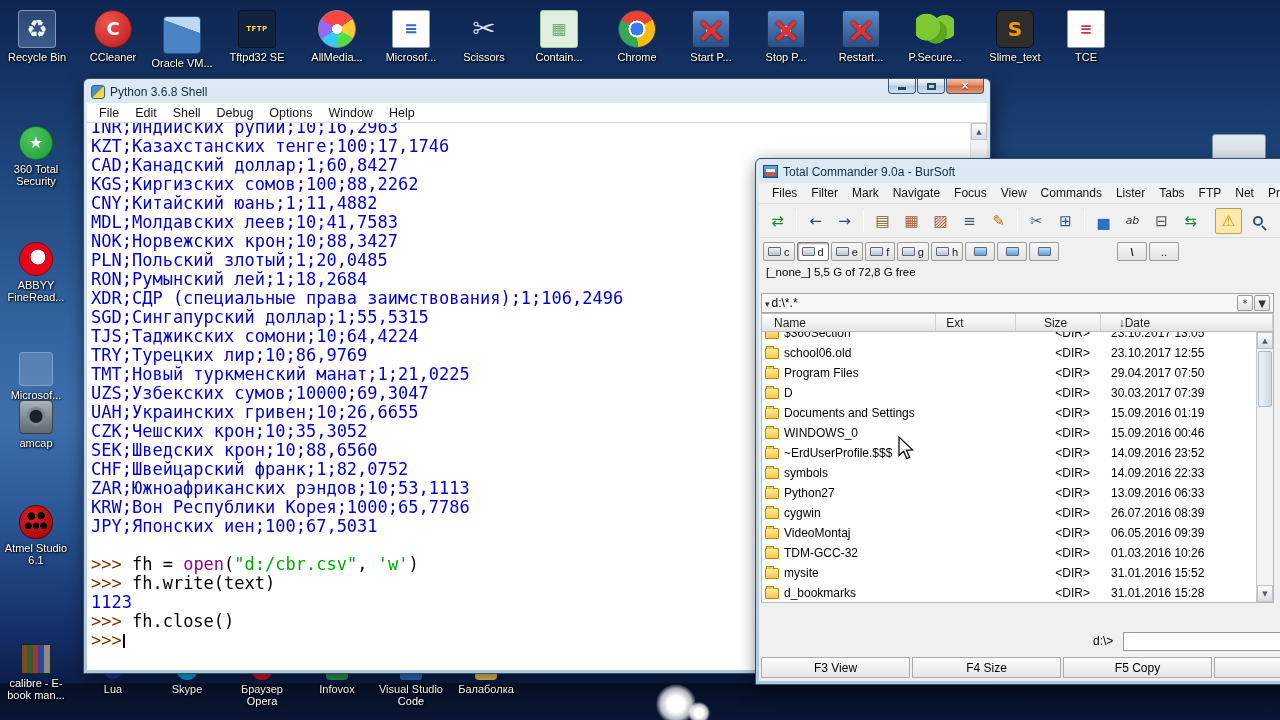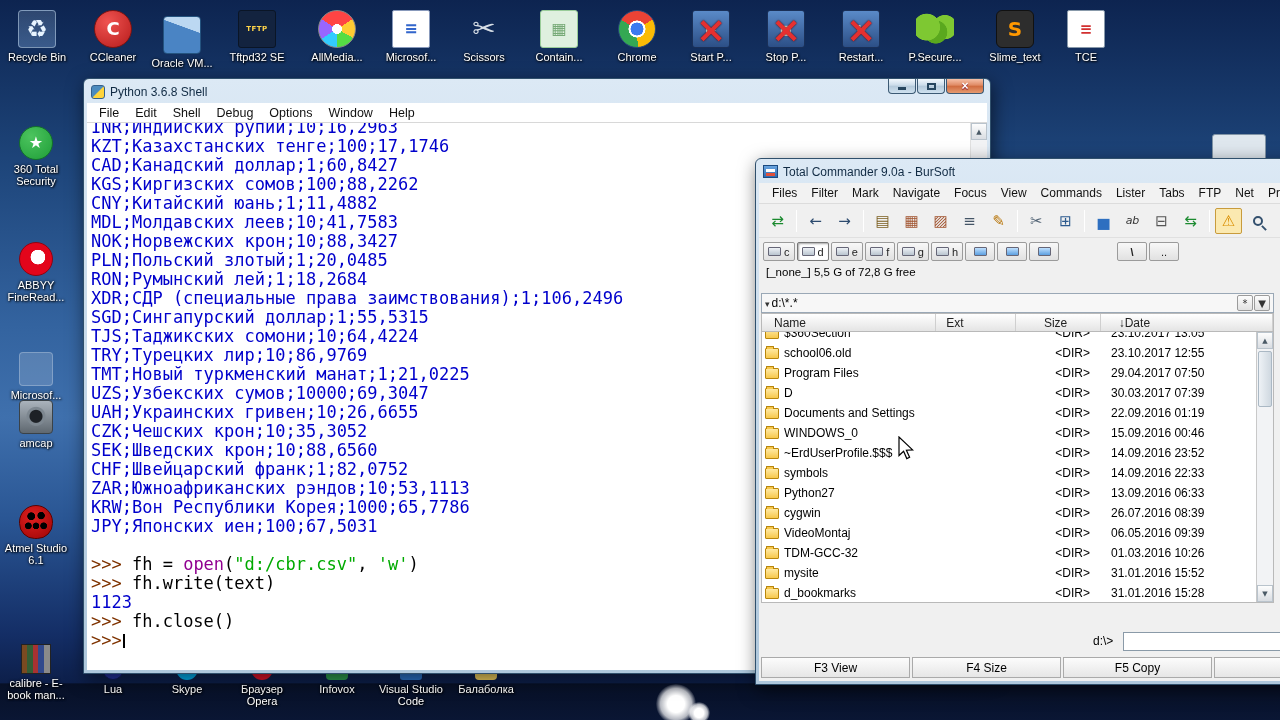--- a/index.html
+++ b/index.html
@@ -359,21 +359,21 @@
               <div class="cell-size">&lt;DIR&gt;</div>
               <div class="cell-date">30.03.2017 07:39</div>
             </div>
             <div class="tcrow">
               <div class="cell-name">
                 <span class="fold"></span>
                 <span>Documents and Settings</span>
               </div>
               <div class="cell-ext"></div>
               <div class="cell-size">&lt;DIR&gt;</div>
-              <div class="cell-date">22.09.2016 01:19</div>
+              <div class="cell-date">15.09.2016 01:19</div>
             </div>
             <div class="tcrow">
               <div class="cell-name">
                 <span class="fold"></span>
                 <span>WINDOWS_0</span>
               </div>
               <div class="cell-ext"></div>
               <div class="cell-size">&lt;DIR&gt;</div>
               <div class="cell-date">15.09.2016 00:46</div>
             </div>

